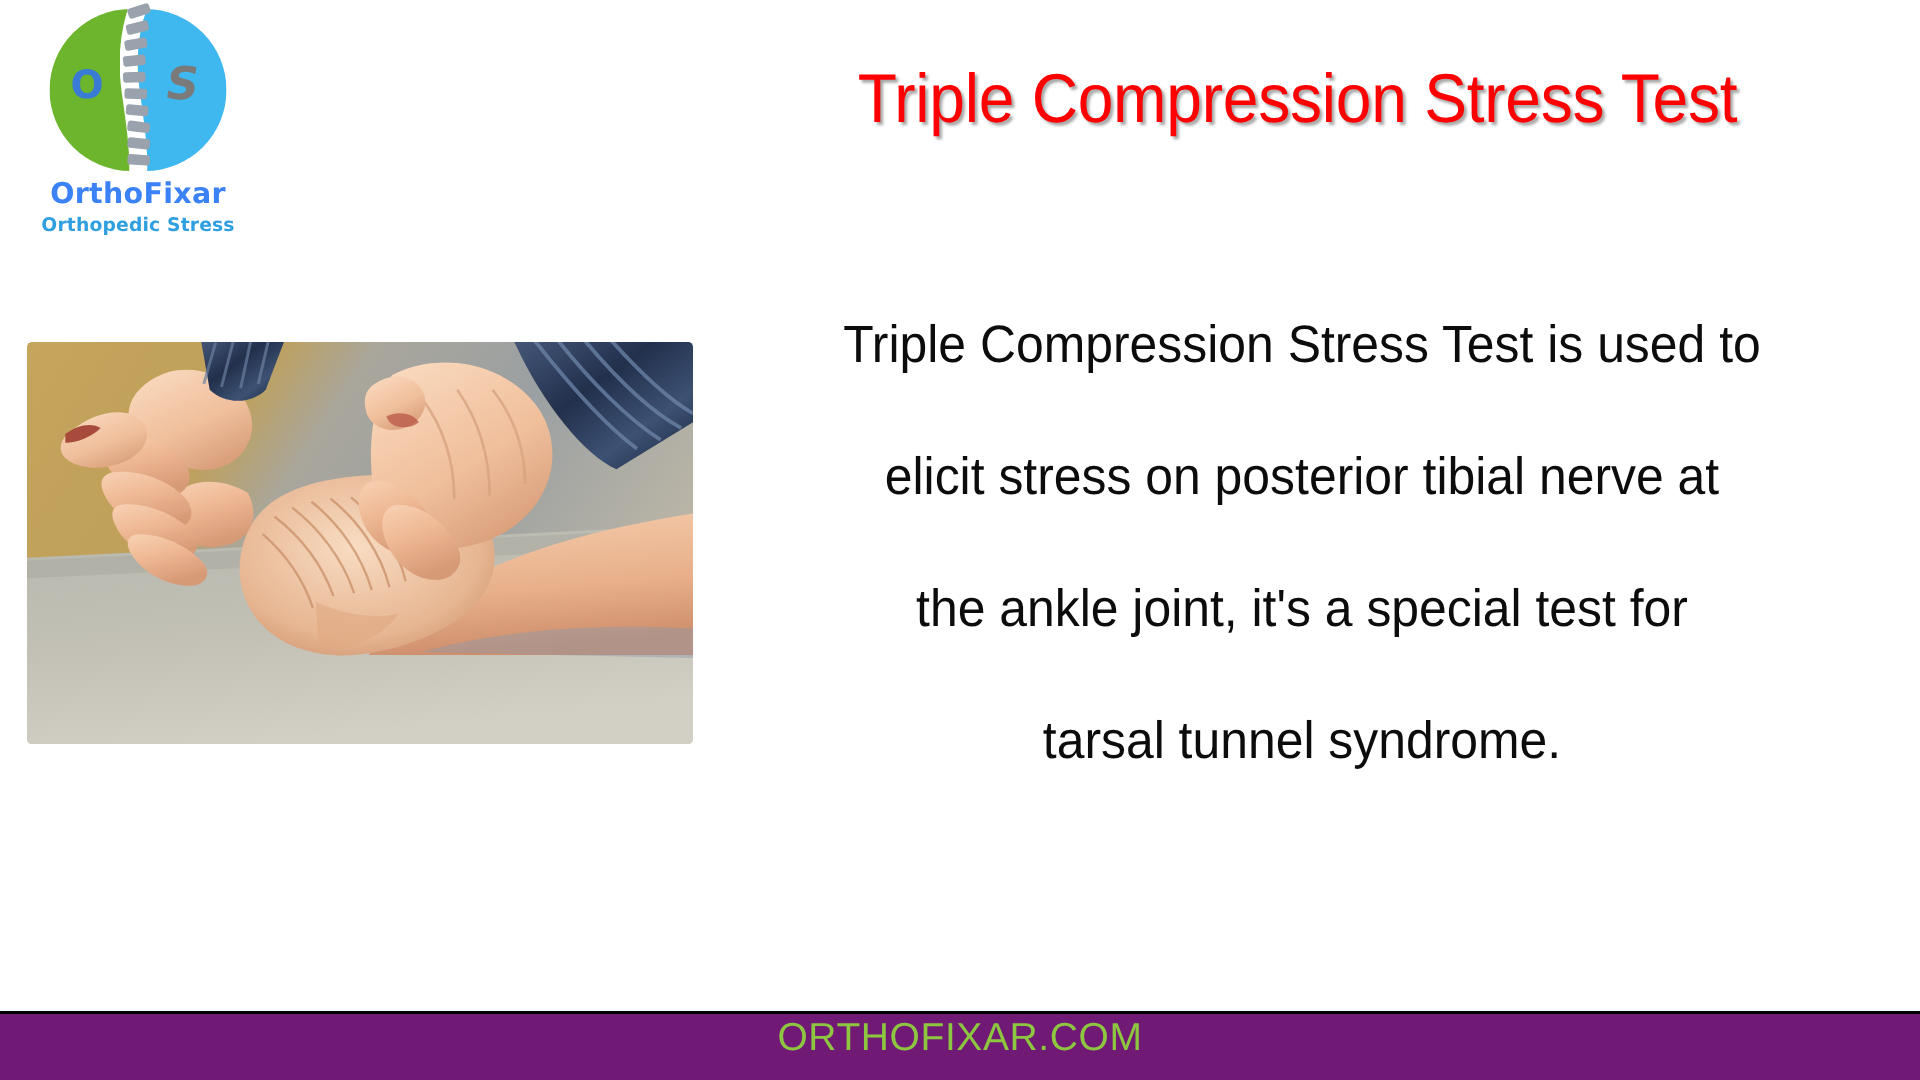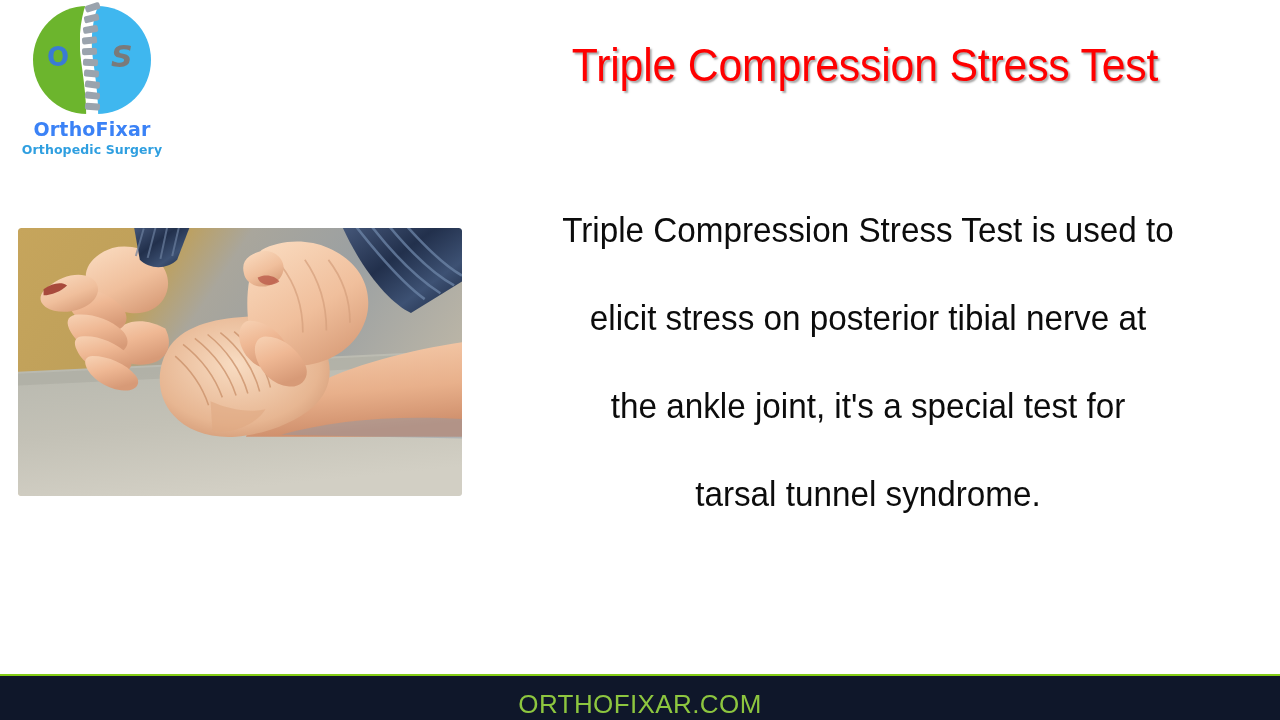--- a/index.html
+++ b/index.html
@@ -161,24 +161,24 @@
   }
   .photo svg { display: block; width: 100%; height: 100%; }
 
   
   .footer {
     position: absolute;
     left: 0;
     right: 0;
     bottom: 0;
     height: 44px;
-    background: #0f172a;
-    border-top: 2px solid #84cc16;
+    background: #701a75;
+    border-top: 2px solid #000000;
     display: flex;
-    align-items: flex-end;
+    align-items: flex-start;
     justify-content: center;
   }
   .footer-text {
     font-family: "Liberation Sans", sans-serif;
     font-size: 26px;
     color: #8dc63f;
     letter-spacing: .4px;
   }
 </style>
 </head>
@@ -202,21 +202,21 @@
           <rect x="4" y="68" width="15" height="7" rx="2" transform="rotate(5 11 71)"></rect>
           <rect x="5" y="79" width="15" height="7" rx="2" transform="rotate(7 12 82)"></rect>
           <rect x="5" y="90" width="15" height="7" rx="2" transform="rotate(6 12 93)"></rect>
           <rect x="5" y="101" width="15" height="7" rx="2" transform="rotate(4 12 104)"></rect>
         </g>
       </svg>
       <span class="mono mono-o">O</span>
       <span class="mono mono-s">S</span>
     </div>
     <div class="brand-name">OrthoFixar</div>
-    <div class="brand-sub">Orthopedic Surgery</div>
+    <div class="brand-sub">Orthopedic Stress</div>
   </div>
 
   <div class="title">Triple Compression Stress Test</div>
 
   <div class="body-text">
     <div>Triple Compression Stress Test is used to</div>
     <div>elicit stress on posterior tibial nerve at</div>
     <div>the ankle joint, it's a special test for</div>
     <div>tarsal tunnel syndrome.</div>
   </div>

